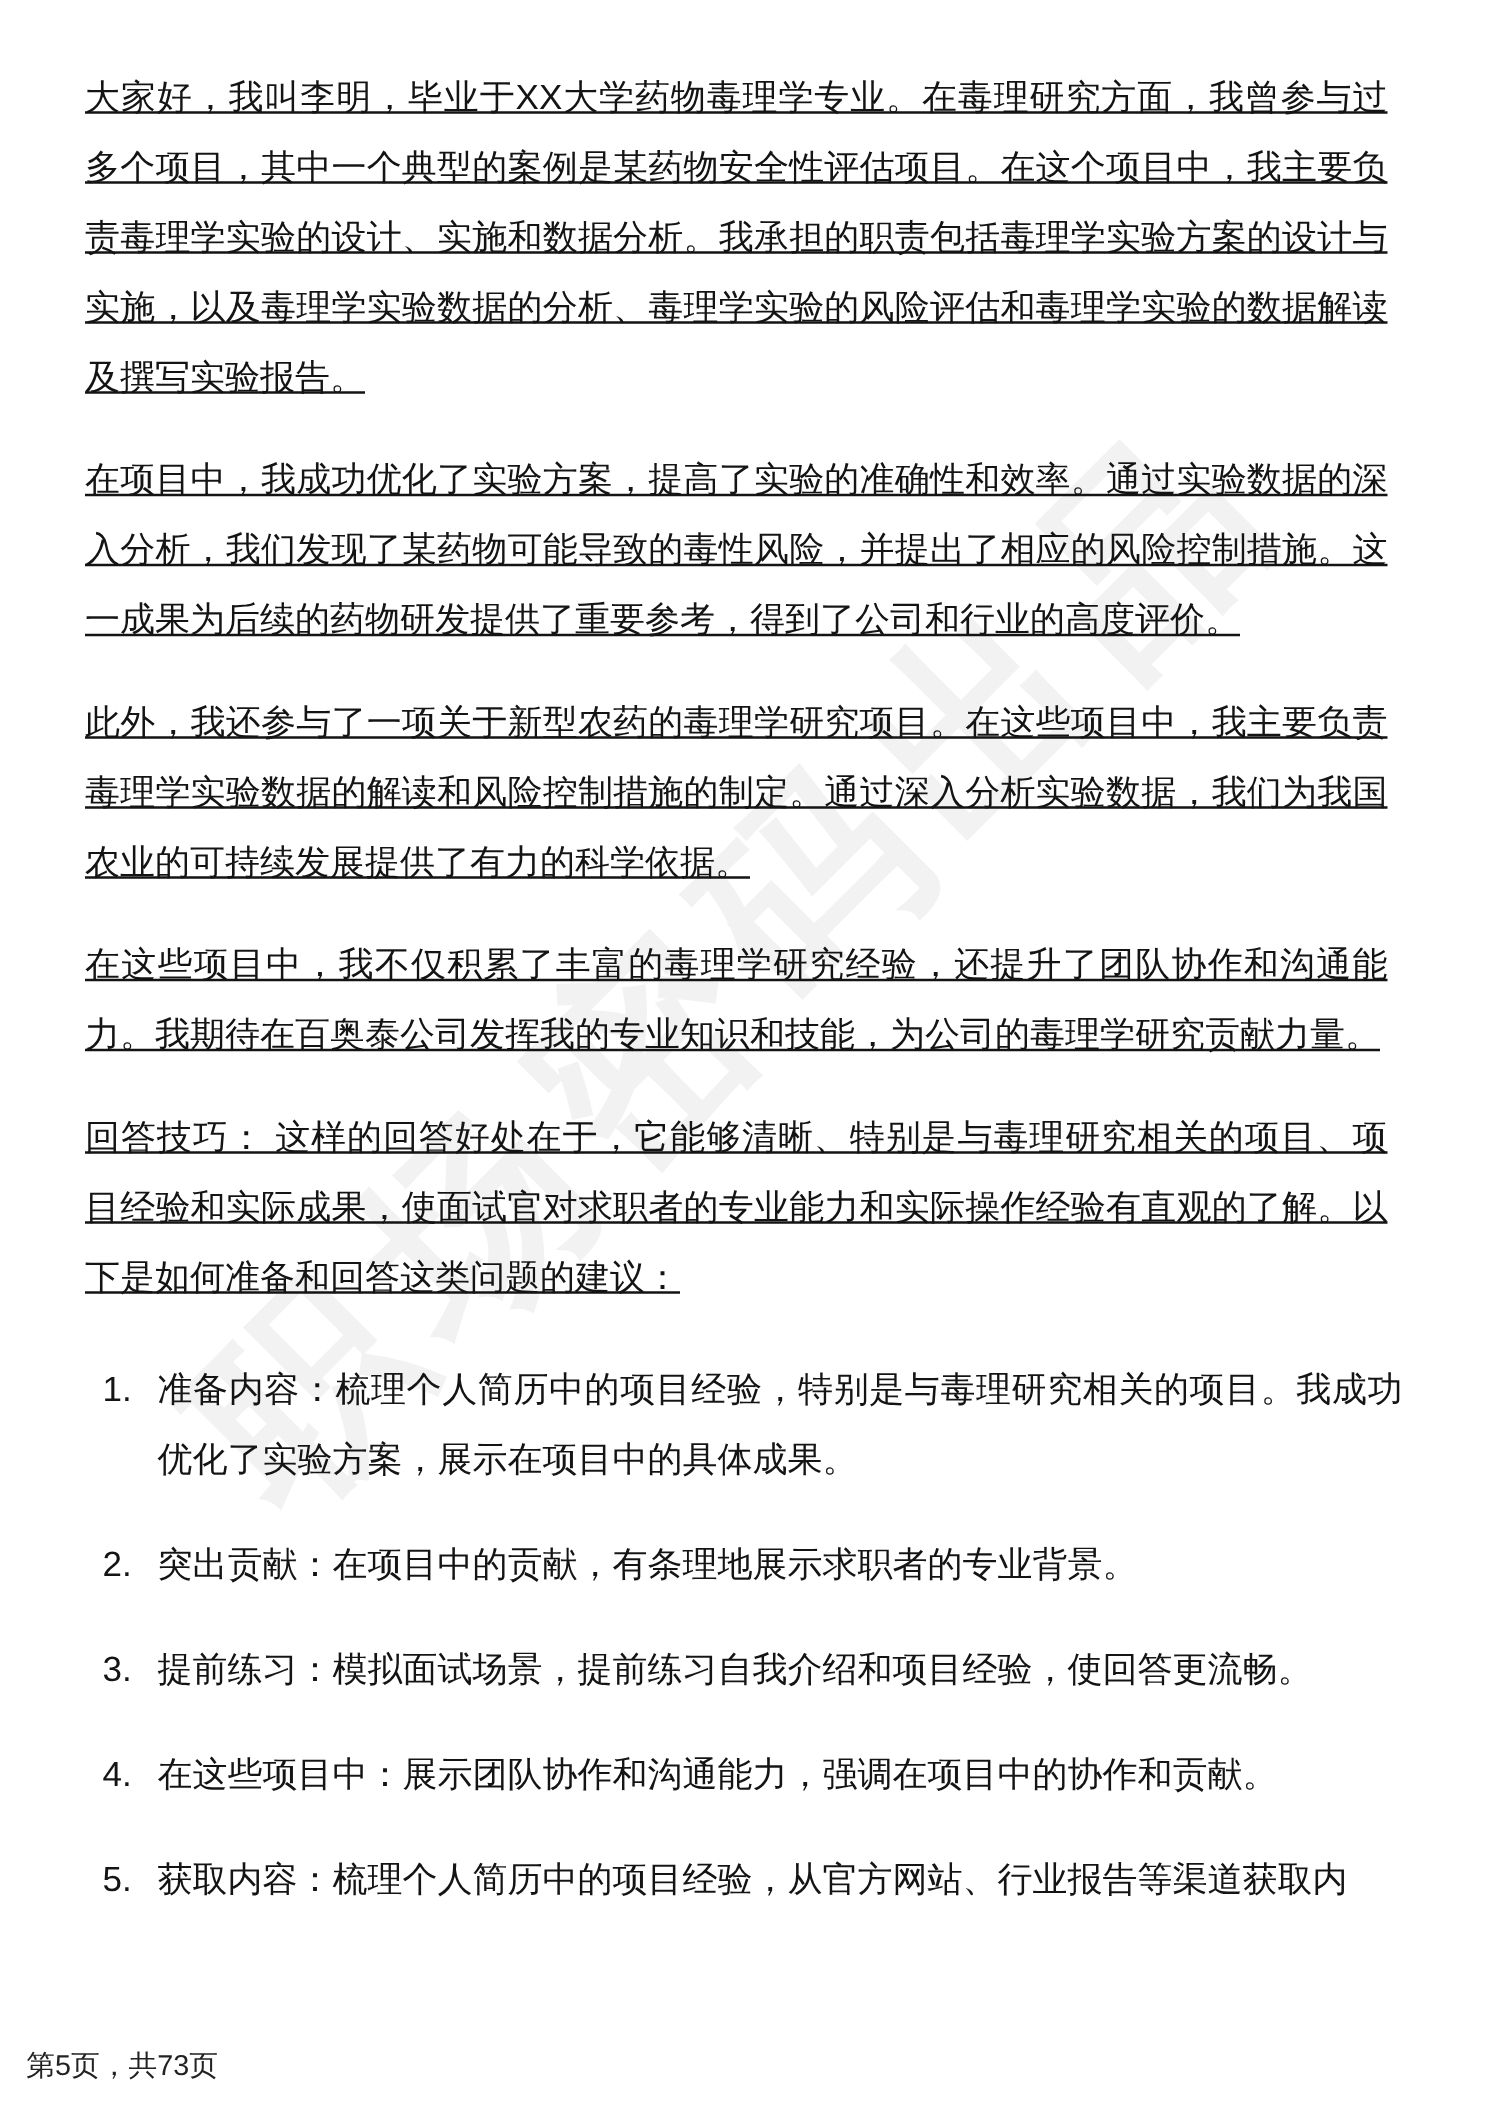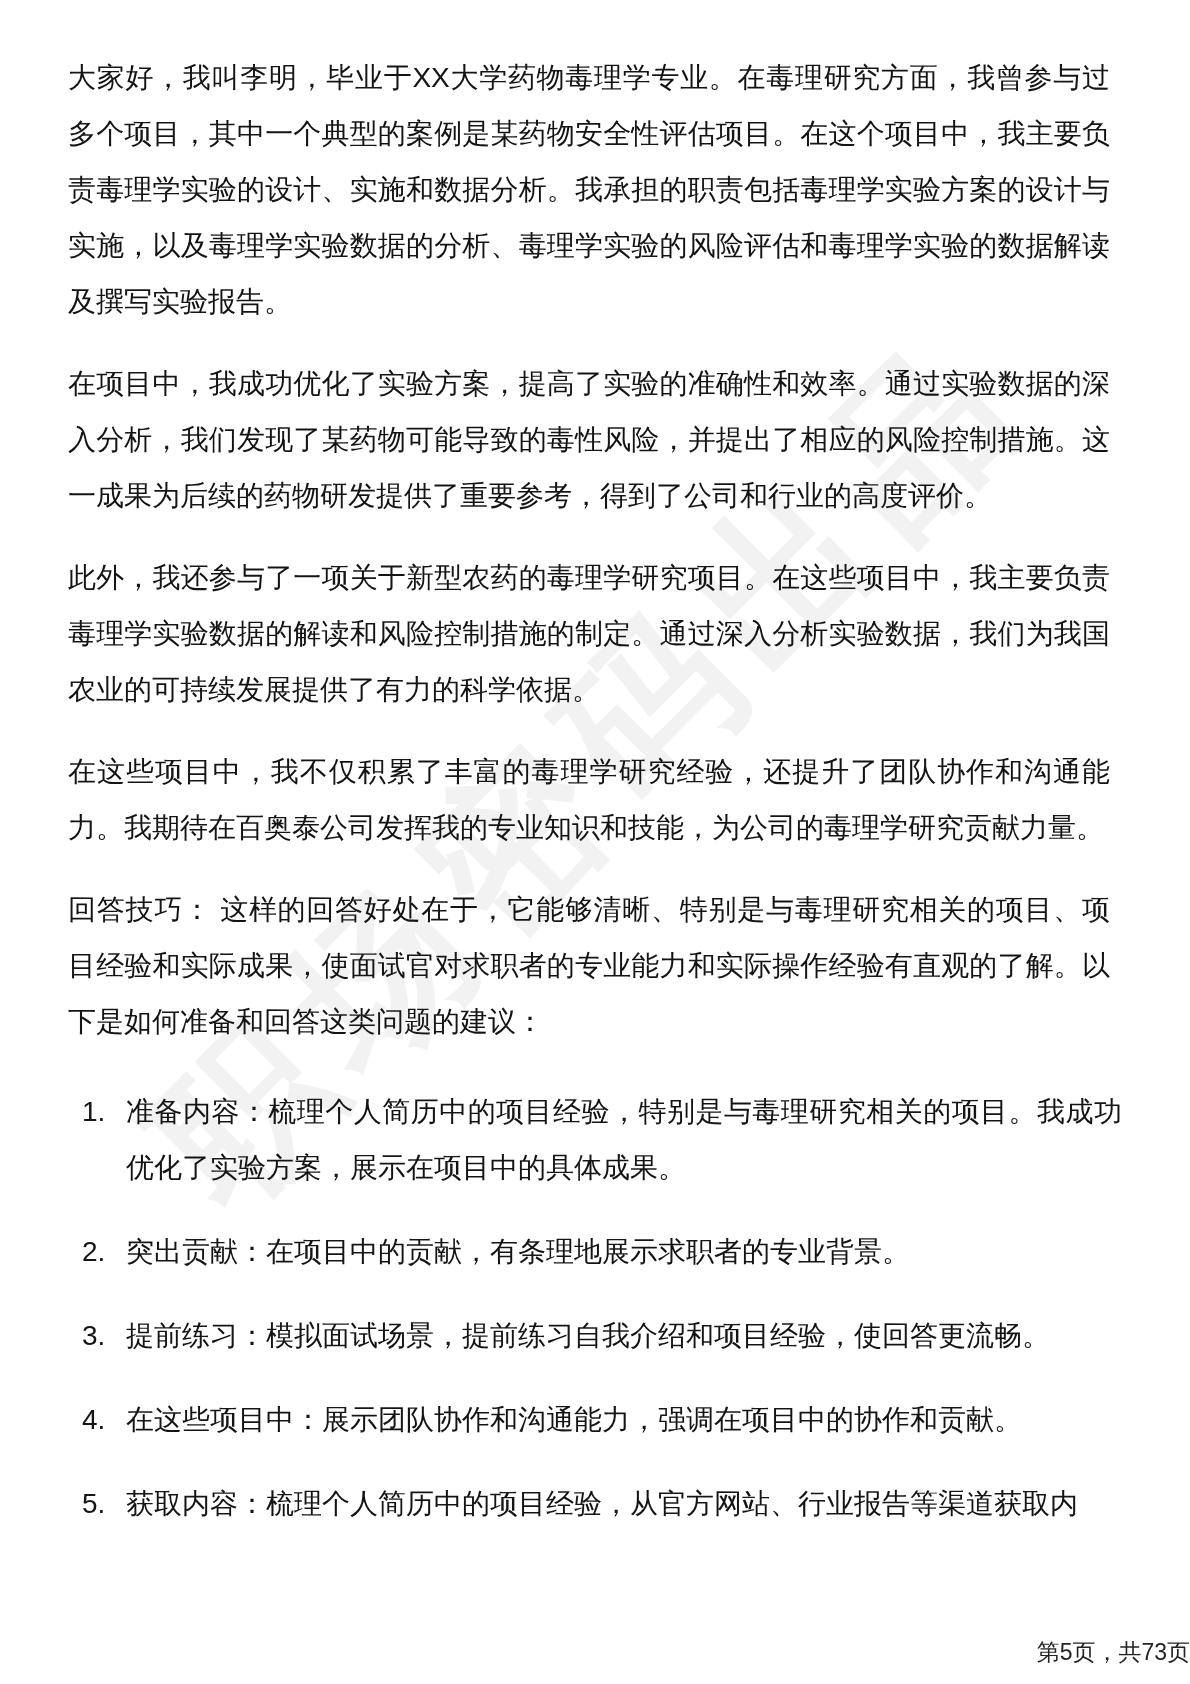--- a/index.html
+++ b/index.html
@@ -34,20 +34,21 @@
     position: relative;
     z-index: 1;
     padding: 50px 68px 0 68px;
     font-size: 28px;
     line-height: 2.0;
   }
   .content p.para {
     margin: 0 12px 26px 0;
     text-align: justify;
     text-justify: inter-ideograph;
+    text-decoration: underline;
   }
   .advice-list {
     margin-top: 34px;
   }
   .list-item {
     display: flex;
     align-items: flex-start;
     margin: 0 0 28px 0;
     padding-left: 14px;
   }
@@ -58,24 +59,25 @@
   .list-text {
     flex: 1 1 auto;
     text-align: justify;
     text-justify: inter-ideograph;
   }
   .footer {
     position: absolute;
     left: 0;
     right: 0;
     bottom: 16px;
-    text-align: right;
+    text-align: left;
     font-size: 23px;
     color: #222222;
     z-index: 2;
+    padding-left: 21px;
   }
 </style>
 </head>
 <body>
 
 <div class="page">
 
   <div class="watermark">职场密码出品</div>
 
   <div class="content">

